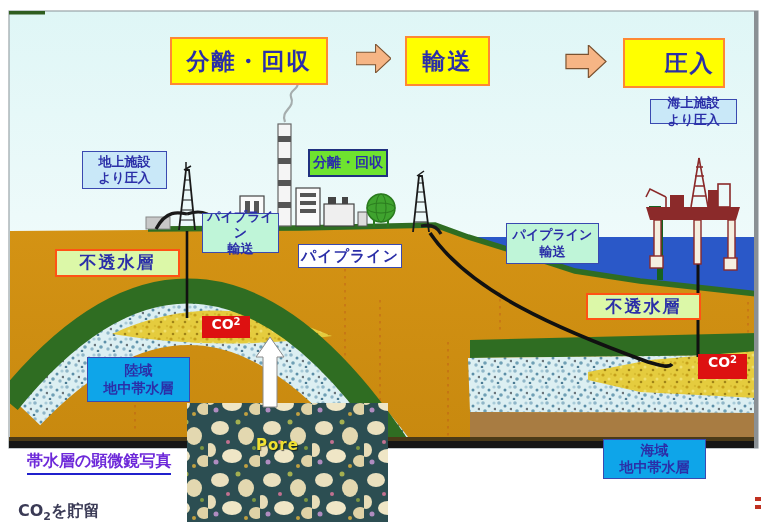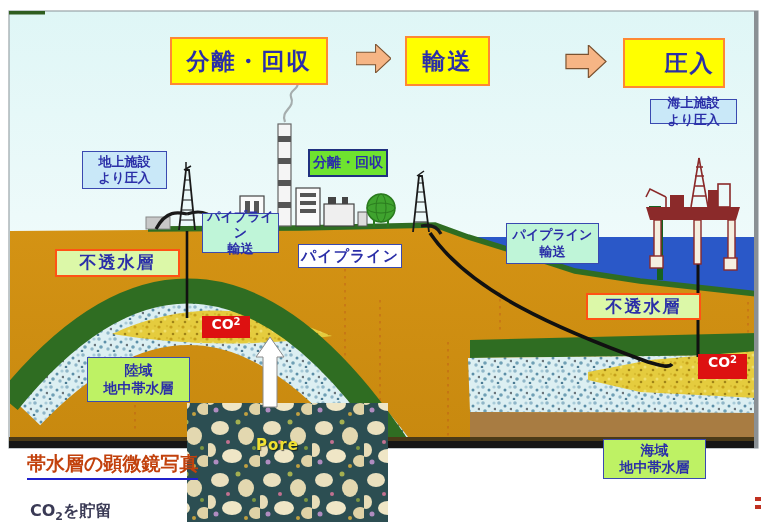--- a/index.html
+++ b/index.html
@@ -7,27 +7,27 @@
          font-family:"DejaVu Sans","Liberation Sans",sans-serif;}
   #art{position:absolute;left:0;top:0;}
   .lbl{position:absolute;display:flex;flex-direction:column;justify-content:center;
        text-align:center;font-weight:bold;color:#2B2FA8;line-height:1.25;box-sizing:border-box;}
   .flowbox{background:#FFFF00;border:2px solid #FF8833;font-size:23px;letter-spacing:2px;}
   .bluebox{background:#C9E8F8;border:1.5px solid #3A49B0;font-size:13px;}
   .mintbox{background:#BFF5D8;border:1.5px solid #3A49B0;font-size:13px;margin-top:38px;}
   .greenbox{background:#6FE32F;border:2px solid #20307F;font-size:14px;}
   .whitebox{background:#FFFFFF;border:1.5px solid #3A49B0;font-size:15px;letter-spacing:1px;}
   .capbox{background:#DCF8A8;border:2px solid #FF5215;font-size:17px;letter-spacing:2px;margin-left:19px;}
-  .aqbox{background:#bef264;border:1.5px solid #3A49B0;font-size:14px;}
+  .aqbox{background:#0ea5e9;border:1.5px solid #3A49B0;font-size:14px;}
   .redbox{background:#DD1111;border:none;color:#ffffff;font-size:14px;flex-direction:row;}
   .redbox sub{font-size:10px;}
   .blockarrow{position:absolute;}
   .porelbl{position:absolute;color:#F0E030;font-size:15px;font-weight:bold;letter-spacing:1px;
            text-shadow:1px 1px 1px rgba(0,0,0,.6);}
-  .cap-title{position:absolute;font-size:19px;font-weight:bold;color:#c2410c;
+  .cap-title{position:absolute;font-size:16px;font-weight:bold;color:#6d28d9;
              border-bottom:2px solid #2020CC;padding-bottom:1px;}
   .cap-line{position:absolute;font-size:16px;font-weight:bold;color:#3A3A55;}
   .cap-line sub{font-size:11px;}
 </style>
 </head>
 <body>
 
 <div id="stage">
 
   <svg id="art" width="768" height="522" viewBox="0 0 768 522">
@@ -243,17 +243,17 @@
     <span>地中帯水層</span>
   </div>
 
   <div class="porelbl" style="left:256px;top:436px;">
     <span>Pore</span>
   </div>
 
   <div class="cap-title" style="left:27px;top:451px;">
     <span>帯水層の顕微鏡写真</span>
   </div>
-  <div class="cap-line" style="left:30px;top:501px;text-align:right;">
+  <div class="cap-line" style="left:18px;top:501px;text-align:right;">
     <span>CO</span><sub>2</sub><span>を貯留</span>
   </div>
 
 </div>
 
 </body></html>

